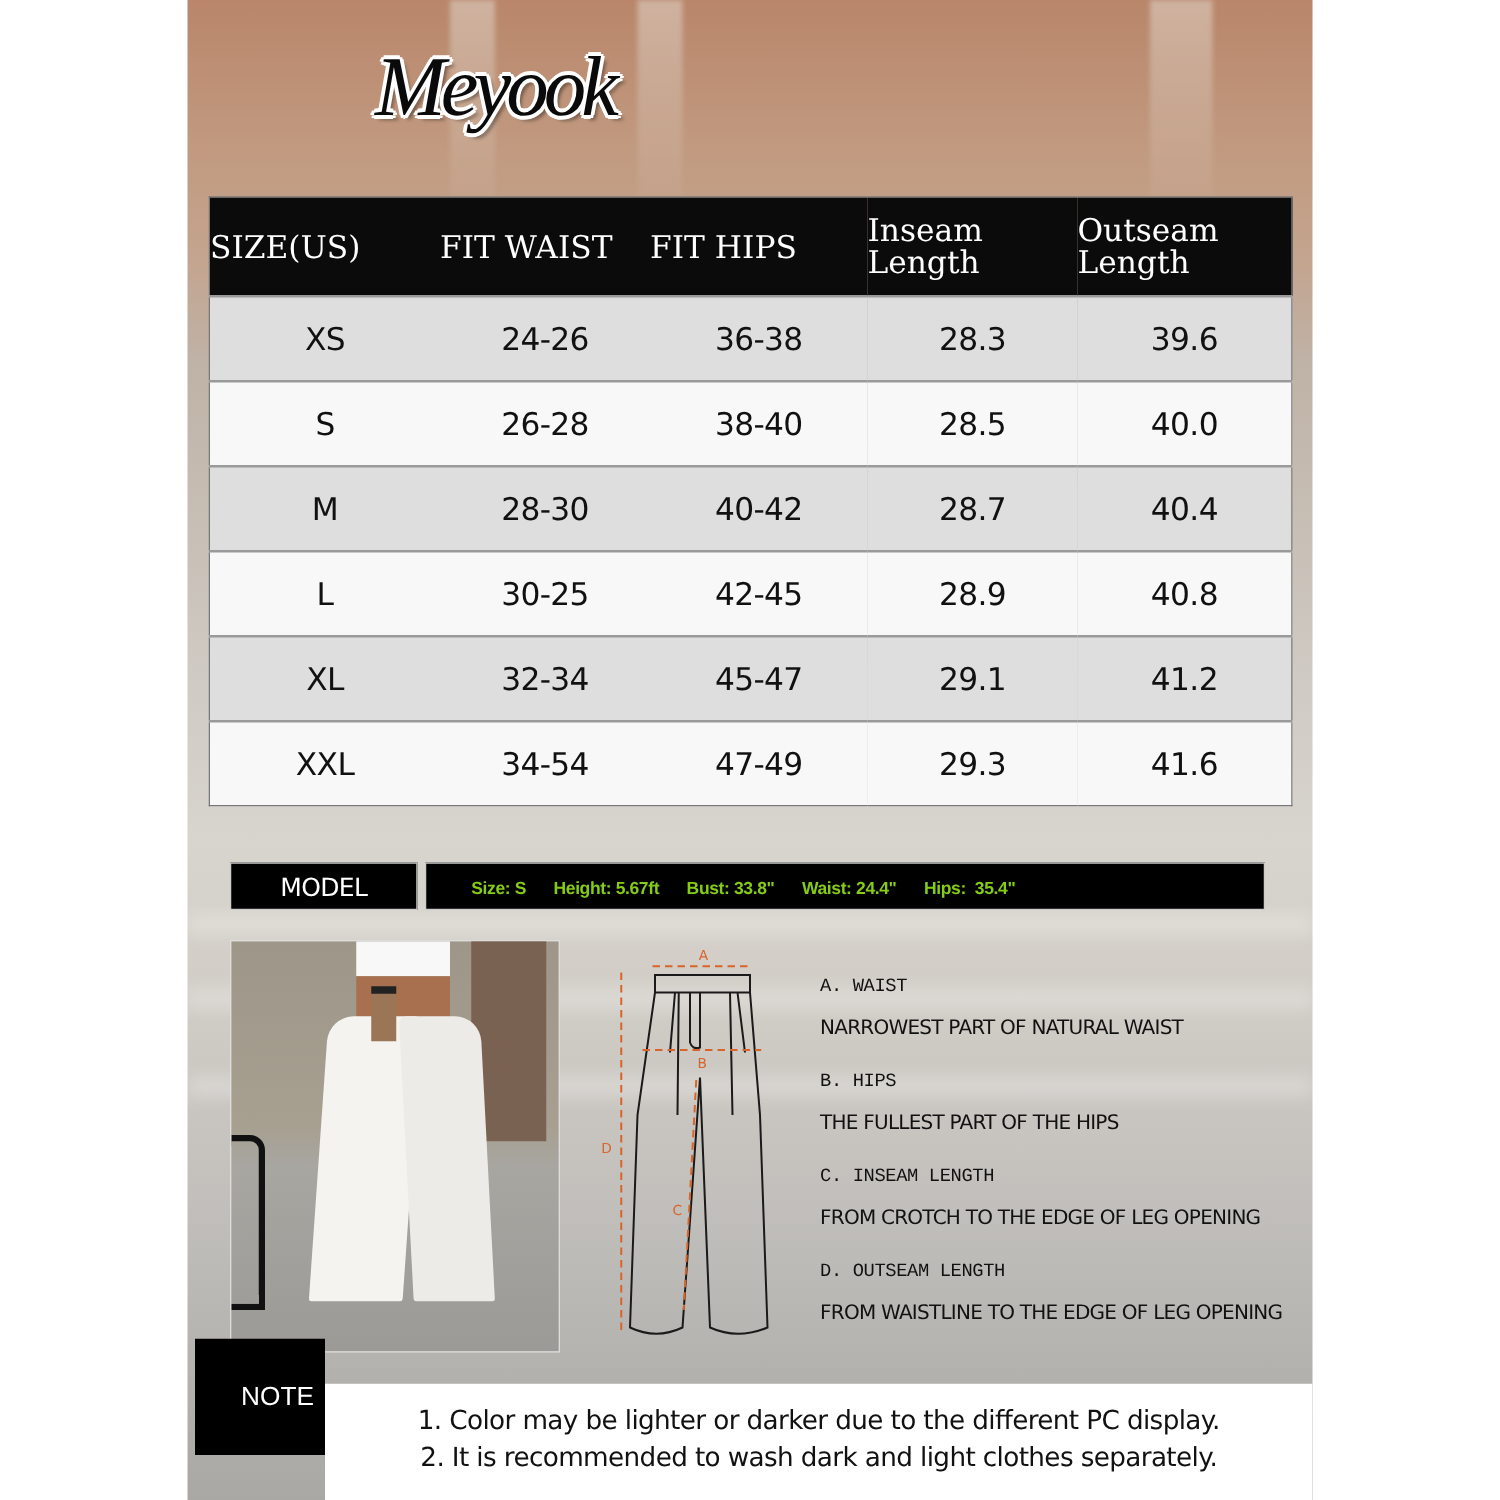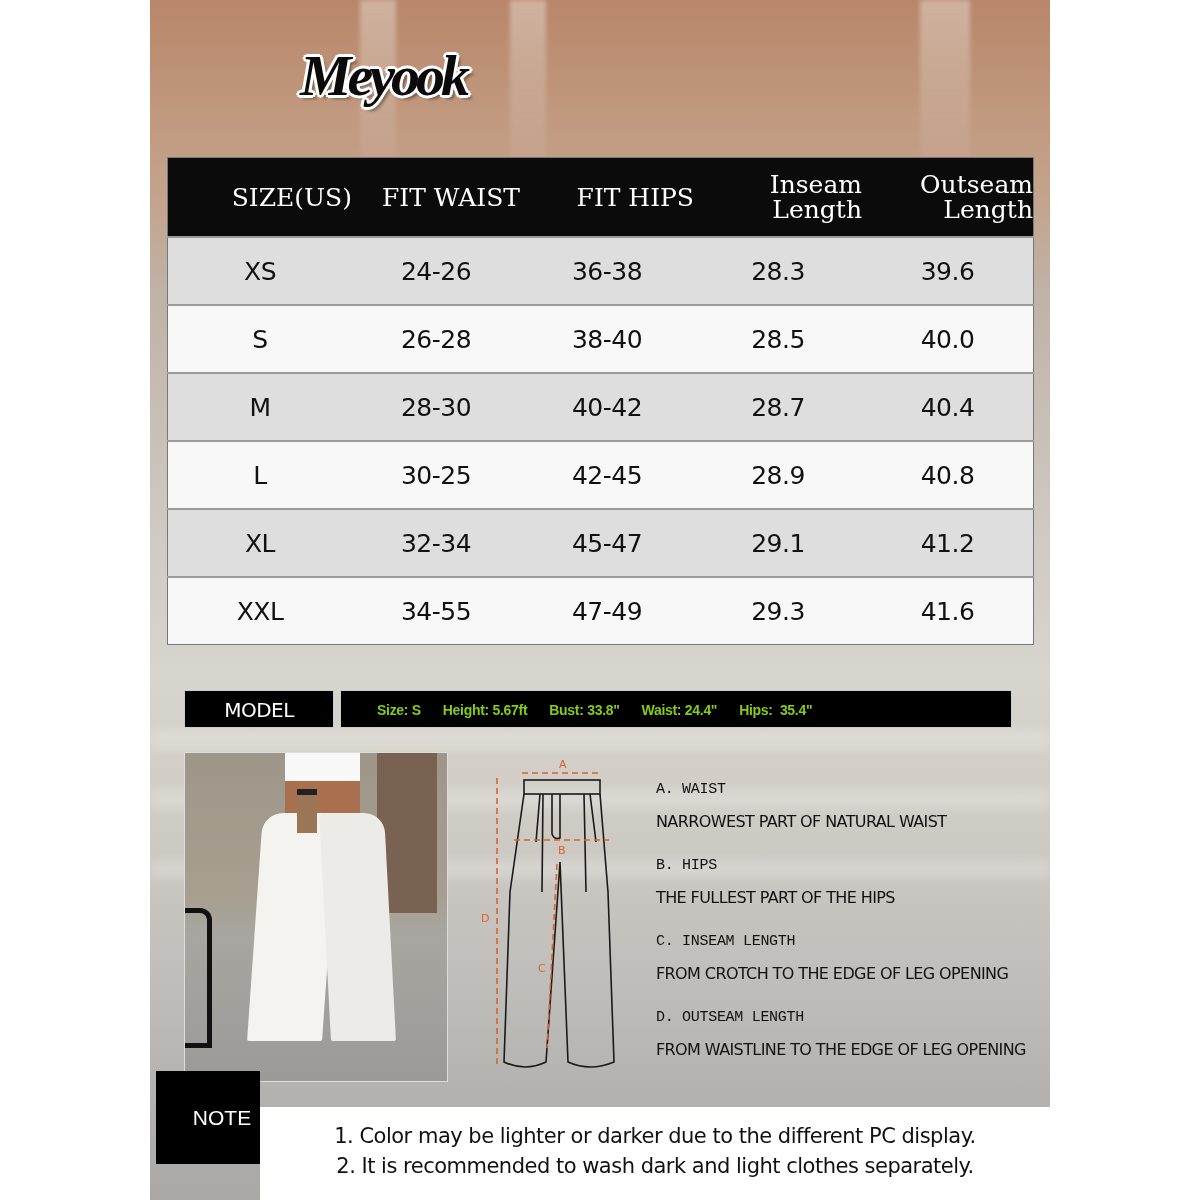--- a/index.html
+++ b/index.html
@@ -3,27 +3,27 @@
 <meta charset="utf-8">
 <style>
   html, body { margin:0; padding:0; }
   body { width:1200px; height:1200px; background:#ffffff; position:relative; overflow:hidden; font-family:"Liberation Sans", sans-serif; }
   .canvas { position:absolute; left:150px; top:0; width:900px; height:1200px; overflow:hidden;
     background: linear-gradient(180deg, #b9866a 0%, #c19a80 10%, #c4a48e 17%, #bfb2a6 24%, #cfcac3 45%, #d8d4ce 56%, #d3cfc8 64%, #c9c6c1 74%, #bdbbb8 84%, #b3b1ae 92%, #aaa8a5 100%); }
   .bg-pillar { position:absolute; top:0; width:36px; height:180px; background:linear-gradient(180deg, rgba(225,215,205,0.55), rgba(225,215,205,0)); filter:blur(2px); }
   .bg-stripe { position:absolute; left:0; width:900px; height:18px; background:rgba(255,255,255,0.25); filter:blur(6px); }
 
   .title-wrap { position:absolute; left:150px; top:30px; width:640px; height:120px; }
-  .brand { position:absolute; left:0; top:12px; font-family:"Liberation Serif", serif; font-style:italic; font-weight:bold; font-size:58px; color:#0a0a0a; letter-spacing:-4px;
+  .brand { position:absolute; left:0; top:0; font-family:"Liberation Serif", serif; font-style:italic; font-weight:normal; font-size:68px; color:#0a0a0a; letter-spacing:-4px;
     text-shadow: 3px 0 0 #fff, -3px 0 0 #fff, 0 3px 0 #fff, 0 -3px 0 #fff, 2px 2px 0 #fff, -2px -2px 0 #fff, 2px -2px 0 #fff, -2px 2px 0 #fff, 4px 4px 3px rgba(0,0,0,0.4); }
   .chart-title { position:absolute; left:283px; top:56px; font-family:"DejaVu Sans", sans-serif; font-weight:bold; font-size:38px; color:#0a0a0a; letter-spacing:-1px;
     text-shadow: 3px 0 0 #fff, -3px 0 0 #fff, 0 3px 0 #fff, 0 -3px 0 #fff, 2px 2px 0 #fff, -2px -2px 0 #fff, 2px -2px 0 #fff, -2px 2px 0 #fff, 3px 3px 3px rgba(0,0,0,0.45); }
 
   table.size-table { position:absolute; left:17px; top:157px; width:867px; border-collapse:collapse; border:1px solid #777; }
-  table.size-table th { background:#0b0b0b; color:#fff; font-family:"DejaVu Serif", serif; font-weight:normal; font-size:25px; line-height:25px; height:78px; padding:0; text-align:right; vertical-align:middle; }
+  table.size-table th { background:#0b0b0b; color:#fff; font-family:"DejaVu Serif", serif; font-weight:normal; font-size:25px; line-height:25px; height:78px; padding:0; text-align:left; vertical-align:middle; }
   table.size-table td { font-family:"DejaVu Sans", sans-serif; font-size:25px; color:#111; text-align:center; height:66px; padding:0; border-top:2px solid #9a9a9a; letter-spacing:-0.5px; }
   table.size-table tr.odd td { background:#dedede; }
   table.size-table tr.even td { background:#f8f8f8; }
 
   .disclaimer { position:absolute; left:0; width:900px; top:654px; text-align:center; font-size:15px; color:#111; letter-spacing:-0.3px; }
   .model-label { position:absolute; left:34px; top:690px; width:150px; height:38px; background:#000; color:#fff; font-family:"DejaVu Sans", sans-serif; font-size:20px; line-height:38px; text-align:center; letter-spacing:-0.5px; border:1px solid #ccc; box-sizing:border-box; }
   .model-stats { position:absolute; left:190px; top:690px; width:672px; height:38px; background:#000; color:#84cc16; font-family:Liberation Sans, sans-serif; font-weight:bold; font-size:14px; line-height:38px; border:1px solid #ccc; box-sizing:border-box; padding-left:36px; white-space:pre; letter-spacing:-0.3px; }
   .model-stats span { margin-right:22px; }
 
   .photo { position:absolute; left:34px; top:752px; width:264px; height:330px; background:linear-gradient(180deg,#9e9789 0%,#a7a091 45%,#a8a6a1 55%,#9c9a96 100%); overflow:hidden; border:1px solid #ddd; box-sizing:border-box; }
@@ -103,21 +103,21 @@
       </tr>
       <tr class="odd">
         <td>XL</td>
         <td>32-34</td>
         <td>45-47</td>
         <td>29.1</td>
         <td>41.2</td>
       </tr>
       <tr class="even">
         <td>XXL</td>
-        <td>34-55</td>
+        <td>34-54</td>
         <td>47-49</td>
         <td>29.3</td>
         <td>41.6</td>
       </tr>
     </tbody>
   </table>
 
 
   <div class="model-label">MODEL</div>
   <div class="model-stats"><span>Size: S</span><span>Height: 5.67ft</span><span>Bust: 33.8"</span><span>Waist: 24.4"</span><span>Hips:  35.4"</span></div>

